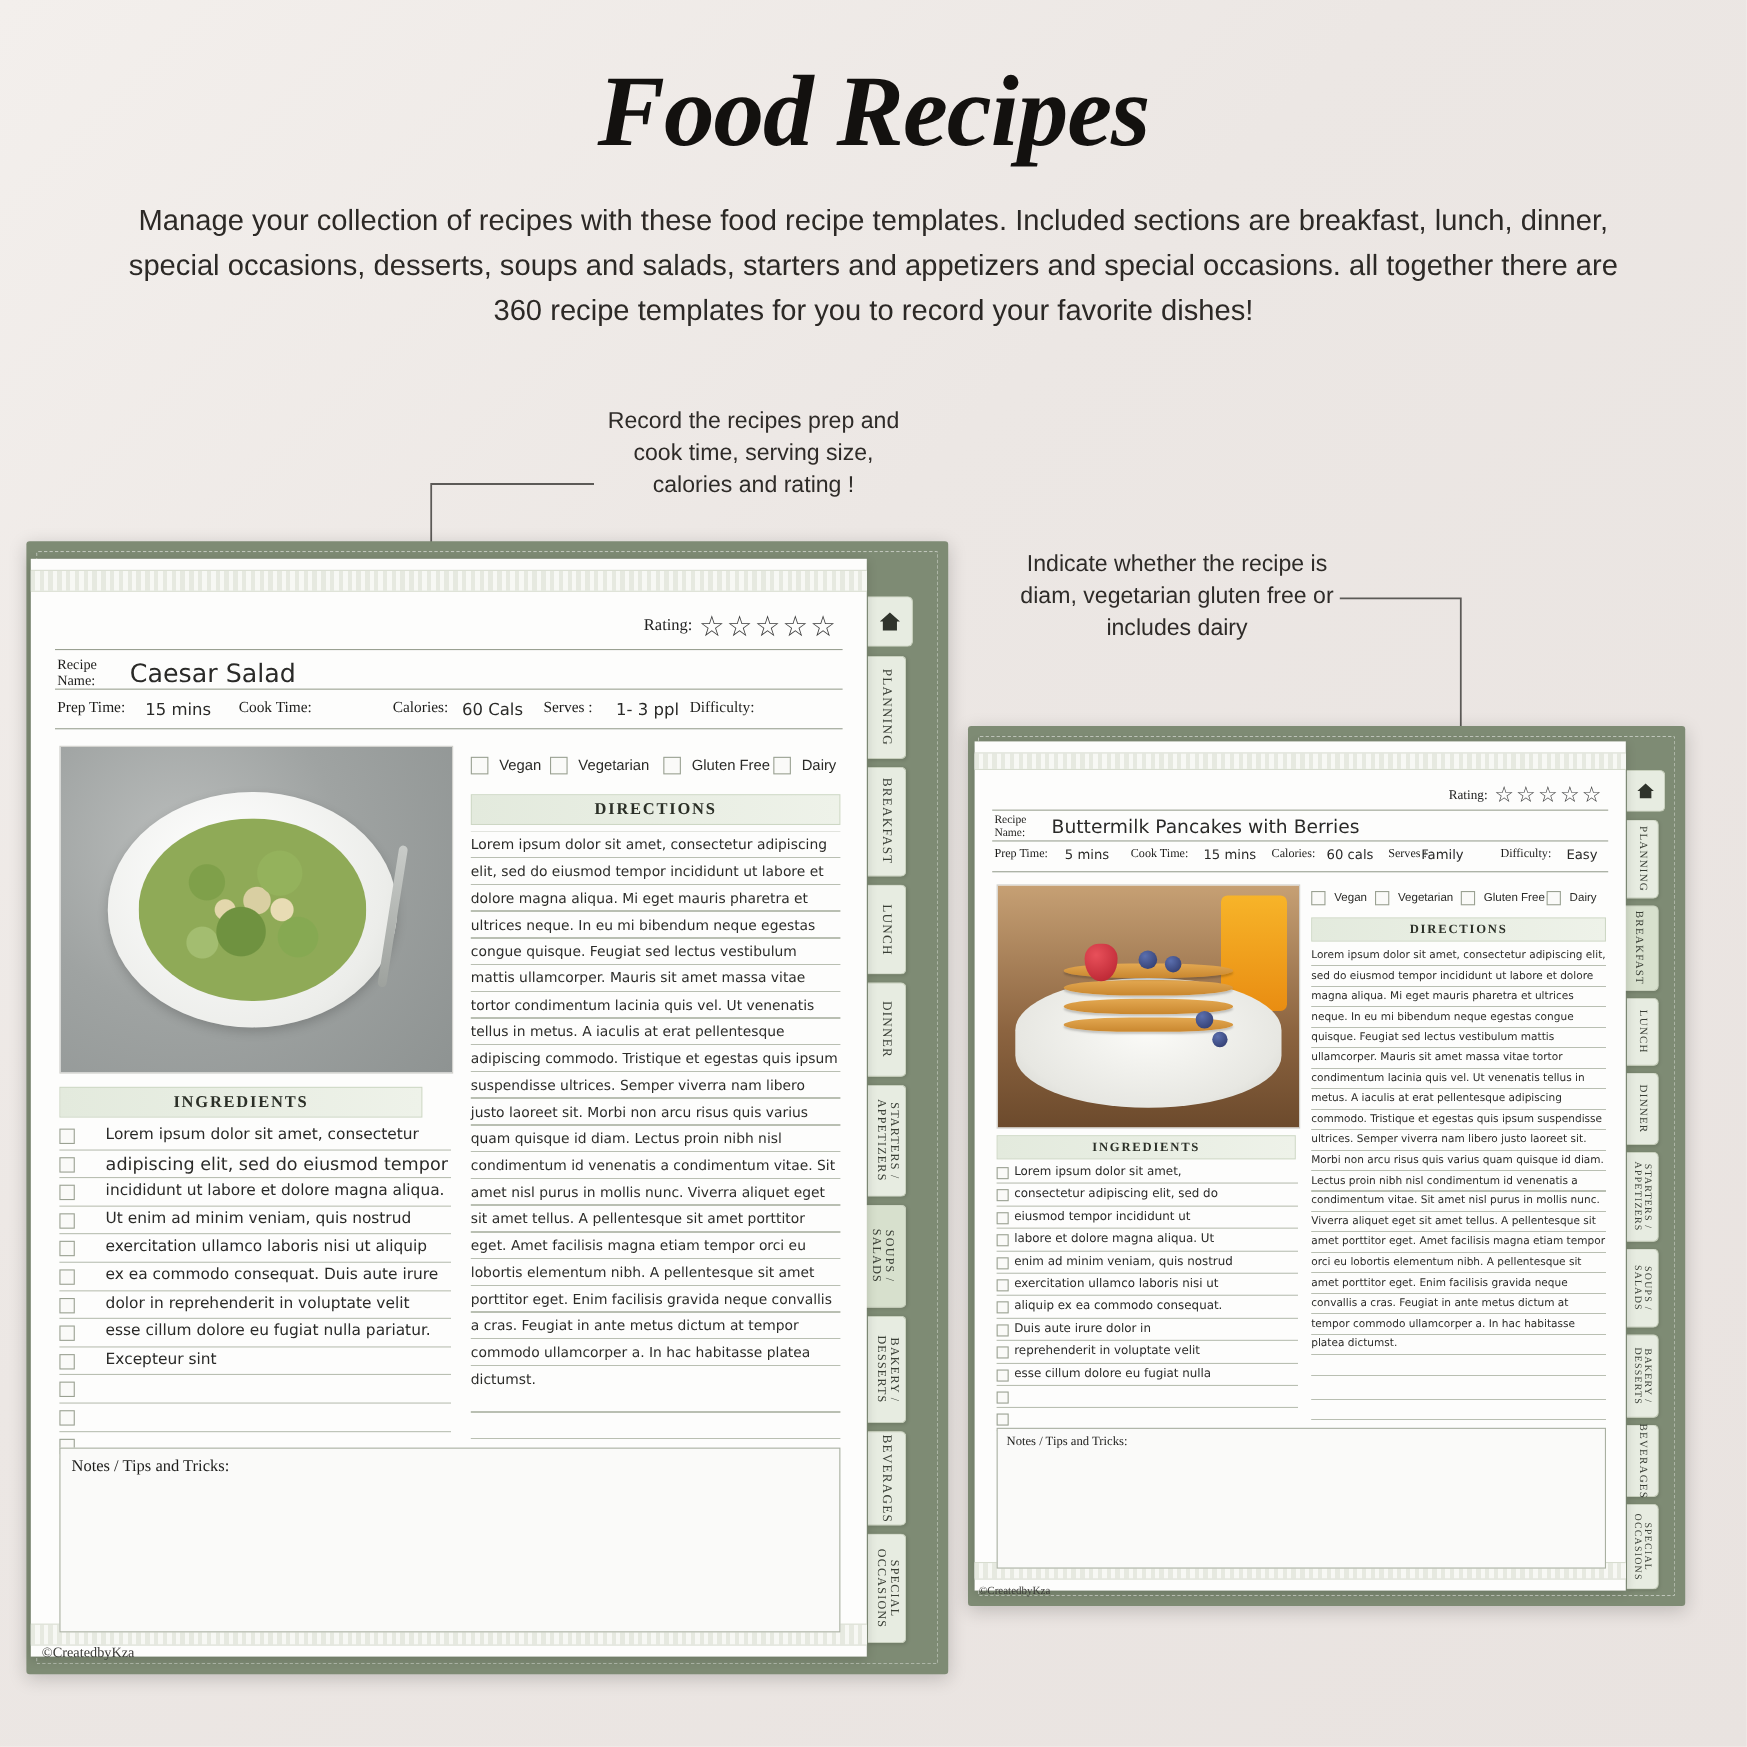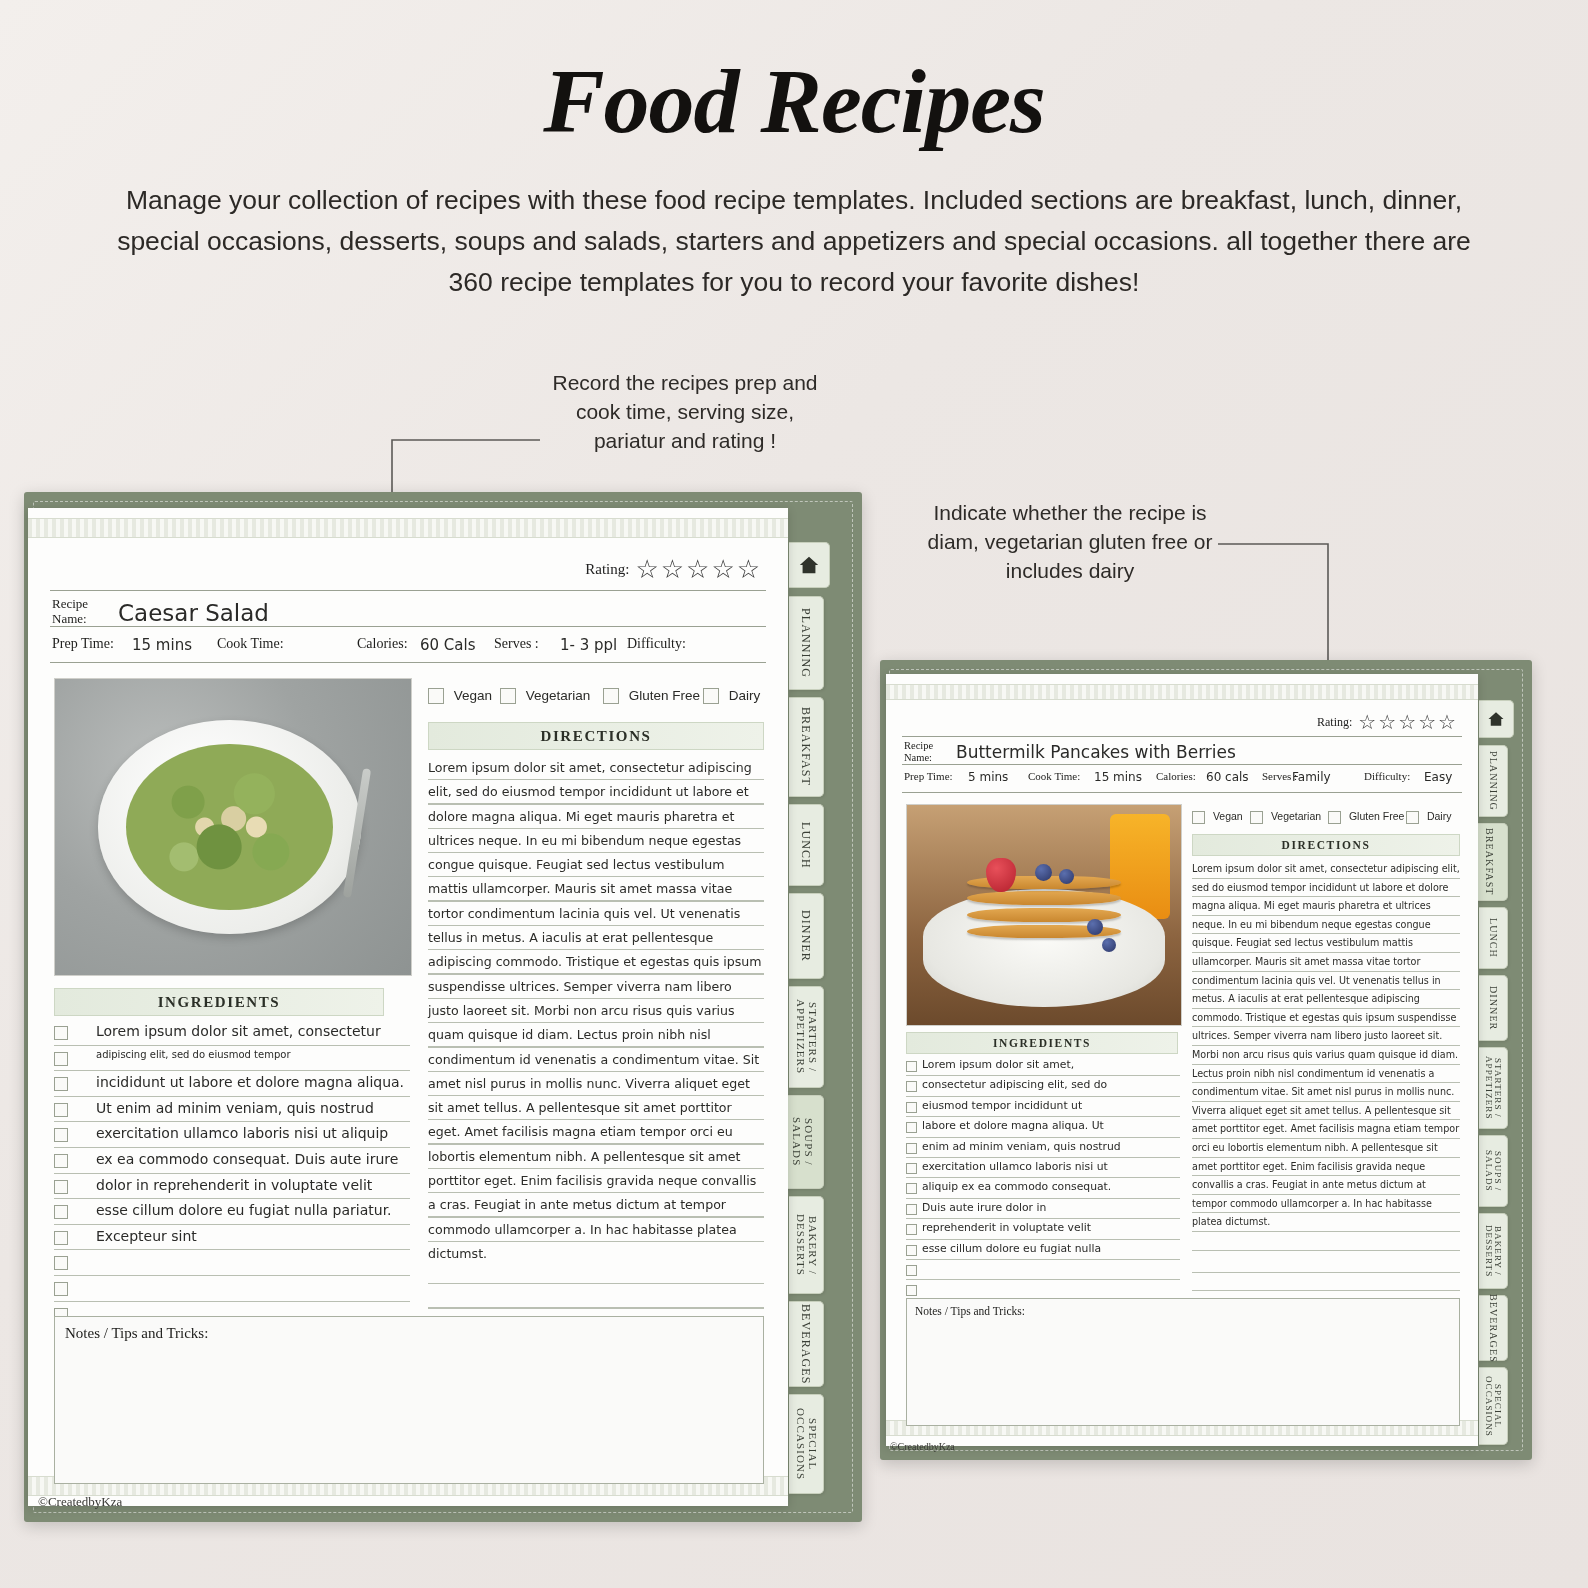--- a/index.html
+++ b/index.html
@@ -140,21 +140,21 @@
   .sb{background:radial-gradient(circle at 35% 30%,#e8505a,#b31f2c);border-radius:50% 50% 55% 55%/45% 45% 70% 70%;}
   .juice{position:absolute;right:4%;top:4%;width:22%;height:48%;
      background:linear-gradient(#f7b429,#e98d12);border-radius:6px;}
 </style>
 </head>
 <body>
 
 <h1 class="page-title">Food Recipes</h1>
 <p class="page-sub">Manage your collection of recipes with these food recipe templates. Included sections are breakfast, lunch, dinner, special occasions, desserts, soups and salads, starters and appetizers and special occasions. all together there are 360 recipe templates for you to record your favorite dishes!</p>
 
-<div class="callout" id="callout-1">Record the recipes prep and cook time, serving size, pariatur and rating !</div>
+<div class="callout" id="callout-1">Record the recipes prep and cook time, serving size, calories and rating !</div>
 <div class="callout" id="callout-2">Indicate whether the recipe is diam, vegetarian gluten free or includes dairy</div>
 
 <svg class="arrow-svg" width="1588" height="1588">
   <path d="M540 440 L392 440 L392 596" stroke="#5c5a57" stroke-width="1.6" fill="none"></path>
   <path d="M392 610 L386 594 L398 594 Z" fill="#5c5a57"></path>
   <path d="M1218 544 L1328 544 L1328 738" stroke="#5c5a57" stroke-width="1.6" fill="none"></path>
   <path d="M1328 752 L1322 736 L1334 736 Z" fill="#5c5a57"></path>
 </svg>
 
 <div class="binder" id="binder-left">
@@ -258,21 +258,21 @@
                 background:repeating-linear-gradient(180deg,transparent 0 23px,#b9bfb2 23px 24.3px);"></div>
 
     <div class="sec-header" style="position:absolute;left:26px;right:404px;top:480px;height:26px;line-height:26px;font-size:15px;">INGREDIENTS</div>
     <div id="left-ing" style="position:absolute;left:26px;width:356px;top:512px;">
         <div style="position: relative; height: 24.6px; border-bottom: 1px solid rgb(185, 191, 178);">
           <span class="cb" style="position: absolute; left: 0px; top: 6px; width: 12px; height: 12px;"></span>
           <span class="hand" style="position: absolute; left: 42px; top: 3px; font-size: 14px; white-space: nowrap;">Lorem ipsum dolor sit amet, consectetur</span>
         </div>
         <div style="position: relative; height: 24.6px; border-bottom: 1px solid rgb(185, 191, 178);">
           <span class="cb" style="position: absolute; left: 0px; top: 6px; width: 12px; height: 12px;"></span>
-          <span class="hand" style="position: absolute; left: 42px; top: 3px; font-size: 10px; white-space: nowrap;">adipiscing elit, sed do eiusmod tempor</span>
+          <span class="hand" style="position: absolute; left: 42px; top: 3px; font-size: 16px; white-space: nowrap;">adipiscing elit, sed do eiusmod tempor</span>
         </div>
         <div style="position: relative; height: 24.6px; border-bottom: 1px solid rgb(185, 191, 178);">
           <span class="cb" style="position: absolute; left: 0px; top: 6px; width: 12px; height: 12px;"></span>
           <span class="hand" style="position: absolute; left: 42px; top: 3px; font-size: 14px; white-space: nowrap;">incididunt ut labore et dolore magna aliqua.</span>
         </div>
         <div style="position: relative; height: 24.6px; border-bottom: 1px solid rgb(185, 191, 178);">
           <span class="cb" style="position: absolute; left: 0px; top: 6px; width: 12px; height: 12px;"></span>
           <span class="hand" style="position: absolute; left: 42px; top: 3px; font-size: 14px; white-space: nowrap;">Ut enim ad minim veniam, quis nostrud</span>
         </div>
         <div style="position: relative; height: 24.6px; border-bottom: 1px solid rgb(185, 191, 178);">

